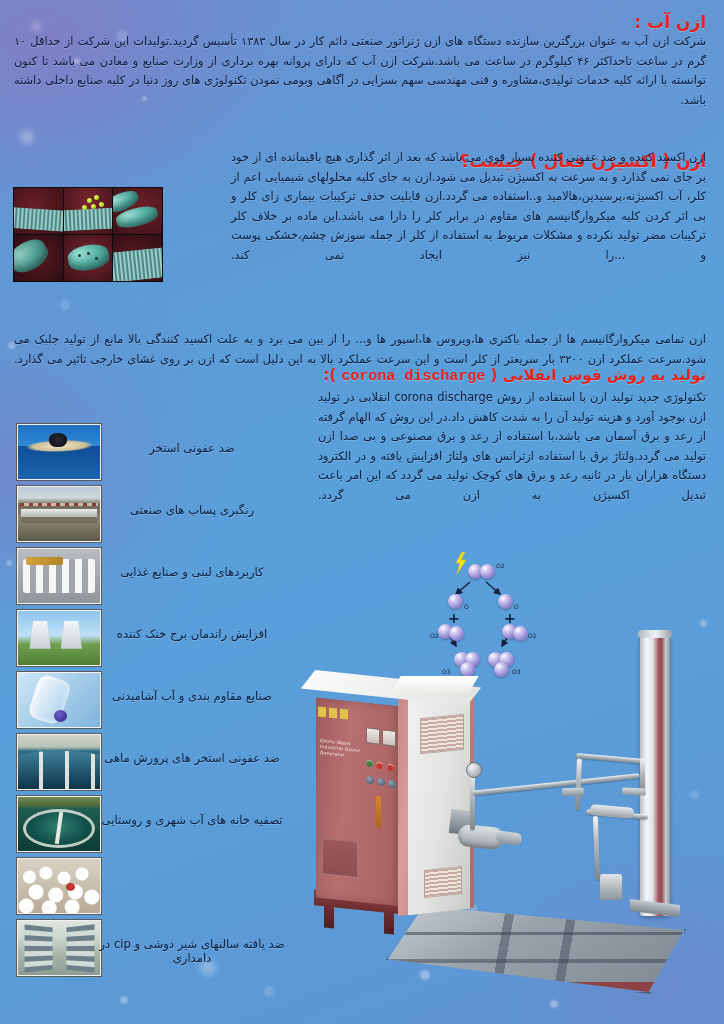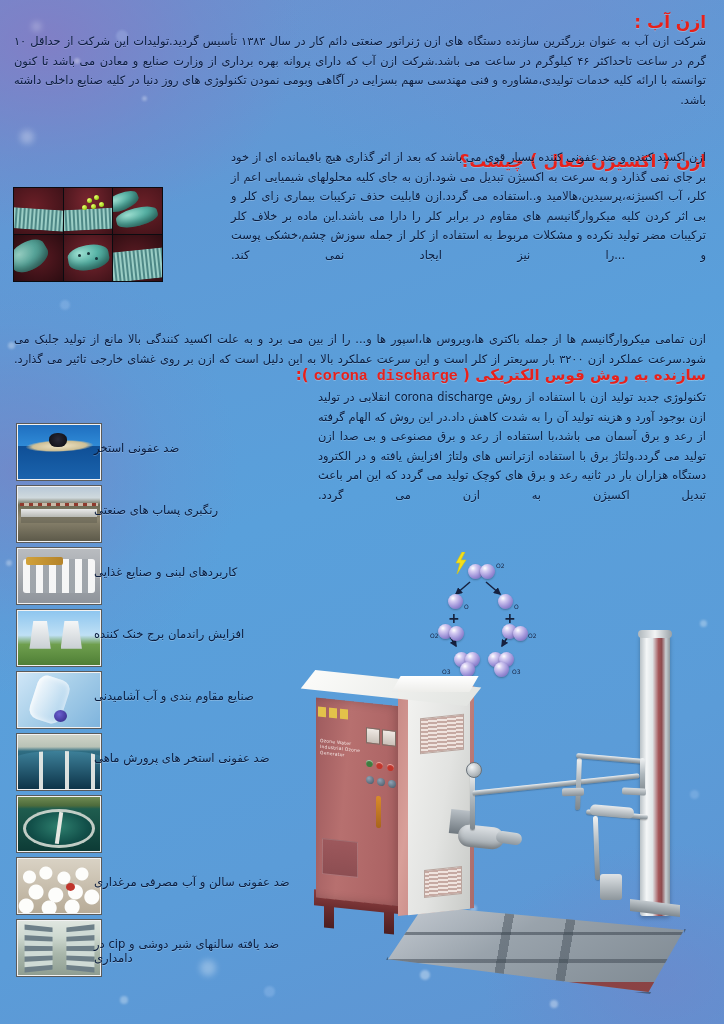--- a/index.html
+++ b/index.html
@@ -73,21 +73,21 @@
     direction:rtl;text-align:right;color:#0a1c3e;font-size:13px;font-weight:bold;
     font-style:italic;text-shadow:0 1px 0 rgba(255,255,255,.25);
   }
   #apps-list{position:absolute;left:0;top:424px;width:330px;}
   .app-row{position:relative;height:58px;margin-bottom:4px;}
   .app-thumb{
     position:absolute;left:17px;top:0;width:82px;height:54px;
     border:1px solid #f2f2f2;outline:1px solid #5a5a5a;overflow:hidden;
   }
   .app-label{
-    position:absolute;right:24px;top:17px;width:212px;direction:rtl;text-align:left;
+    position:absolute;right:32px;top:17px;width:212px;direction:rtl;text-align:center;
     color:#0a1c3e;font-size:11.6px;text-shadow:0 1px 0 rgba(255,255,255,.2);
   }
 
   
   .t-pool{background:linear-gradient(#1f6fc0 0%,#2f8ad6 38%,#0f4f96 39%,#1a63ad 100%);}
   .t-pool:after{content:"";position:absolute;left:8%;top:28%;width:84%;height:22%;
     background:radial-gradient(ellipse at 50% 50%, #f0e6c8 0%, #cdbf96 55%, rgba(200,190,150,0) 70%);
     border-radius:50%;transform:rotate(-2deg);}
   .t-pool:before{content:"";position:absolute;left:38%;top:14%;width:22%;height:26%;
     background:radial-gradient(circle at 50% 45%,#2a2a38 0%,#14141c 70%);border-radius:45%;z-index:2;}
@@ -332,21 +332,21 @@
       <div class="dot" style="left:30%;top:42%;width:3px;height:3px;background:#17343a;"></div>
       <div class="dot" style="left:48%;top:38%;width:3px;height:3px;background:#17343a;"></div>
       <div class="dot" style="left:64%;top:48%;width:3px;height:3px;background:#17343a;"></div>
     </div>
     <div class="cell c6">
       <div class="rod" style="left:-10%;top:16%;width:80%;height:60%;transform:rotate(-30deg);opacity:.9;"></div>
     </div>
   </div>
 
   <div class="head" id="head-corona">
-    <span>سازنده به روش قوس الکتریکی ( </span><span class="lat">corona discharge</span><span> ):</span>
+    <span>تولید به روش قوس انقلابی ( </span><span class="lat">corona discharge</span><span> ):</span>
   </div>
   <div class="para" id="para-corona">تکنولوژی جدید تولید ازن با استفاده از روش corona discharge انقلابی در تولید ازن بوجود آورد و هزینه تولید آن را به شدت کاهش داد.در این روش که الهام گرفته از رعد و برق آسمان می باشد،با استفاده از رعد و برق مصنوعی و بی صدا ازن تولید می گردد.ولتاژ برق با استفاده ازترانس های ولتاژ افزایش یافته و در الکترود دستگاه هزاران بار در ثانیه رعد و برق های کوچک تولید می گردد که این امر باعث تبدیل اکسیژن به ازن می گردد.</div>
 
 
   <div id="apps-list">
     <div class="app-row">
       <div class="app-thumb t-pool"></div>
       <div class="app-label">ضد عفونی استخر</div>
     </div>
     <div class="app-row">
@@ -364,24 +364,24 @@
     <div class="app-row">
       <div class="app-thumb t-bottle"></div>
       <div class="app-label">صنایع مقاوم بندی و آب آشامیدنی</div>
     </div>
     <div class="app-row">
       <div class="app-thumb t-fish"></div>
       <div class="app-label">ضد عفونی استخر های پرورش ماهی</div>
     </div>
     <div class="app-row">
       <div class="app-thumb t-clarifier"></div>
+      <div class="app-label">تصفیه خانه های آب شهری و روستایی</div>
     </div>
     <div class="app-row">
       <div class="app-thumb t-poultry"></div>
-      <div class="app-label">ضد عفونی سالن و آب مصرفی مرغداری</div>
     </div>
     <div class="app-row">
       <div class="app-thumb t-milking"></div>
       <div class="app-label">ضد یافته سالنهای شیر دوشی و cip در دامداری</div>
     </div>
   </div>
 
   <div id="molecule">
     <svg id="bolt" viewBox="0 0 14 22">
       <polygon points="8,0 2,11 6,11 3,22 12,8 7,8 11,0" fill="#f4e01c" stroke="#d8c40d" stroke-width="0.6"></polygon>

